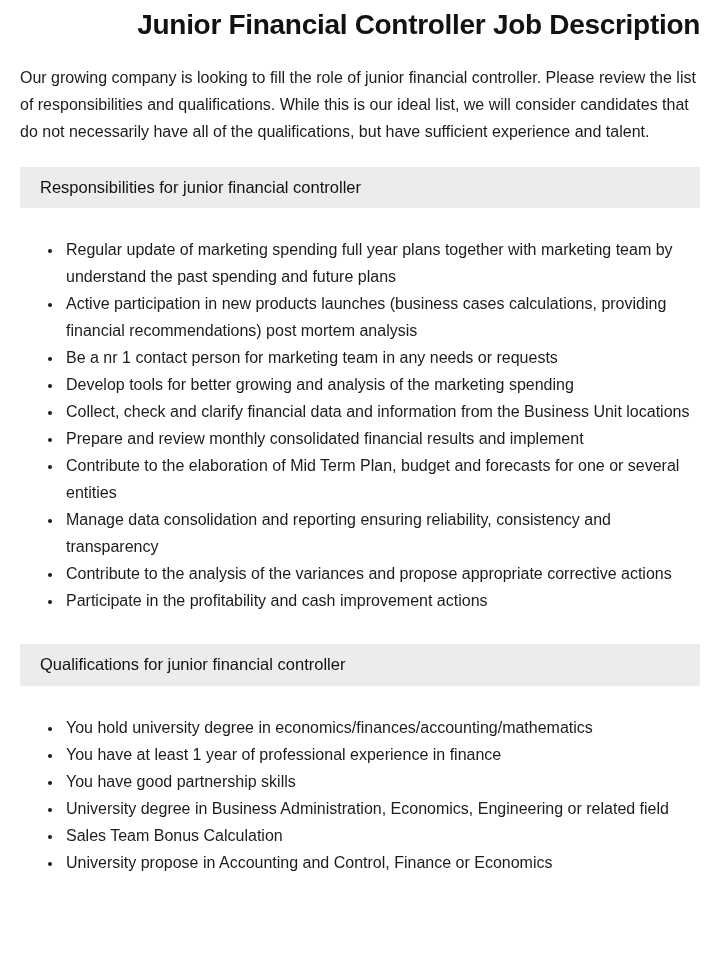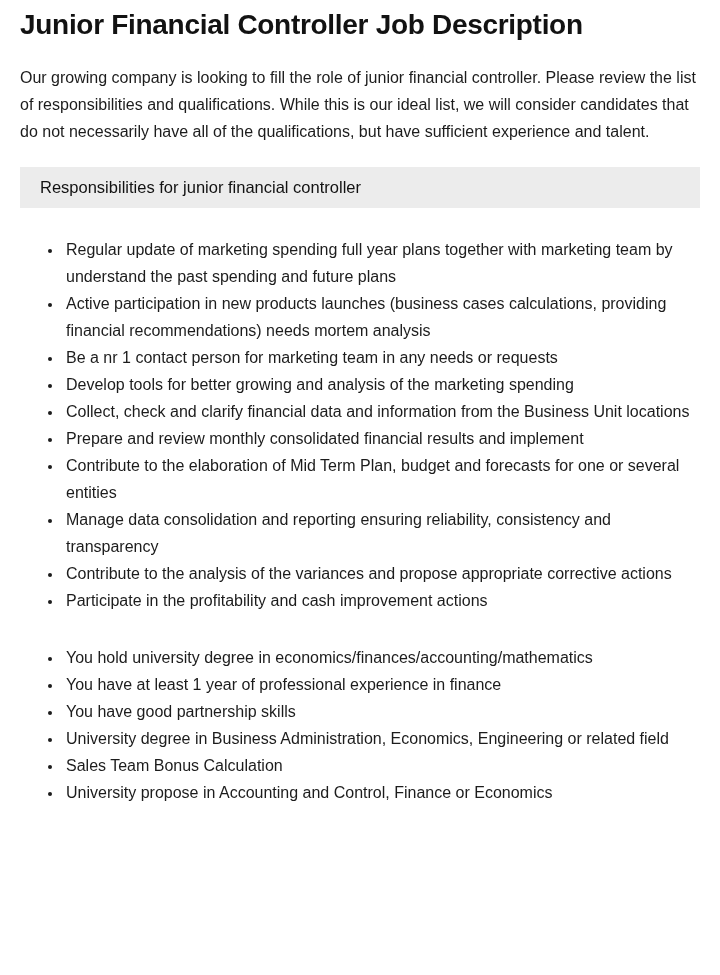--- a/index.html
+++ b/index.html
@@ -10,21 +10,21 @@
     margin: 0 auto;
     font-family: "Liberation Sans", sans-serif;
     color: var(--text, #1c1c1c);
     -webkit-font-smoothing: antialiased;
   }
   .page { padding: 4px 20px 24px 20px; }
 
   .title {
     font-size: 28px;
     font-weight: bold;
-    text-align: left;
+    text-align: right;
     letter-spacing: -0.3px;
     color: #121212;
     margin: 4px 0 22px 0;
     line-height: 1.2;
   }
 
   .intro {
     font-size: 16px;
     line-height: 27px;
     margin-bottom: 22px;
@@ -65,33 +65,34 @@
 <div class="page">
 
   <h1 class="title">Junior Financial Controller Job Description</h1>
 
   <p class="intro">Our growing company is looking to fill the role of junior financial controller. Please review the list of responsibilities and qualifications. While this is our ideal list, we will consider candidates that do not necessarily have all of the qualifications, but have sufficient experience and talent.</p>
 
   <section>
     <h2 class="section-heading">Responsibilities for junior financial controller</h2>
     <ul class="bullet-list">
       <li>Regular update of marketing spending full year plans together with marketing team by understand the past spending and future plans</li>
-      <li>Active participation in new products launches (business cases calculations, providing financial recommendations) needs mortem analysis</li>
+      <li>Active participation in new products launches (business cases calculations, providing financial recommendations) post mortem analysis</li>
       <li>Be a nr 1 contact person for marketing team in any needs or requests</li>
       <li>Develop tools for better growing and analysis of the marketing spending</li>
       <li>Collect, check and clarify financial data and information from the Business Unit locations</li>
       <li>Prepare and review monthly consolidated financial results and implement</li>
       <li>Contribute to the elaboration of Mid Term Plan, budget and forecasts for one or several entities</li>
       <li>Manage data consolidation and reporting ensuring reliability, consistency and transparency</li>
       <li>Contribute to the analysis of the variances and propose appropriate corrective actions</li>
       <li>Participate in the profitability and cash improvement actions</li>
     </ul>
   </section>
 
   <section>
+    <h2 class="section-heading">Qualifications for junior financial controller</h2>
     <ul class="bullet-list">
       <li>You hold university degree in economics/finances/accounting/mathematics</li>
       <li>You have at least 1 year of professional experience in finance</li>
       <li>You have good partnership skills</li>
       <li>University degree in Business Administration, Economics, Engineering or related field</li>
       <li>Sales Team Bonus Calculation</li>
       <li>University propose in Accounting and Control, Finance or Economics</li>
     </ul>
   </section>
 

